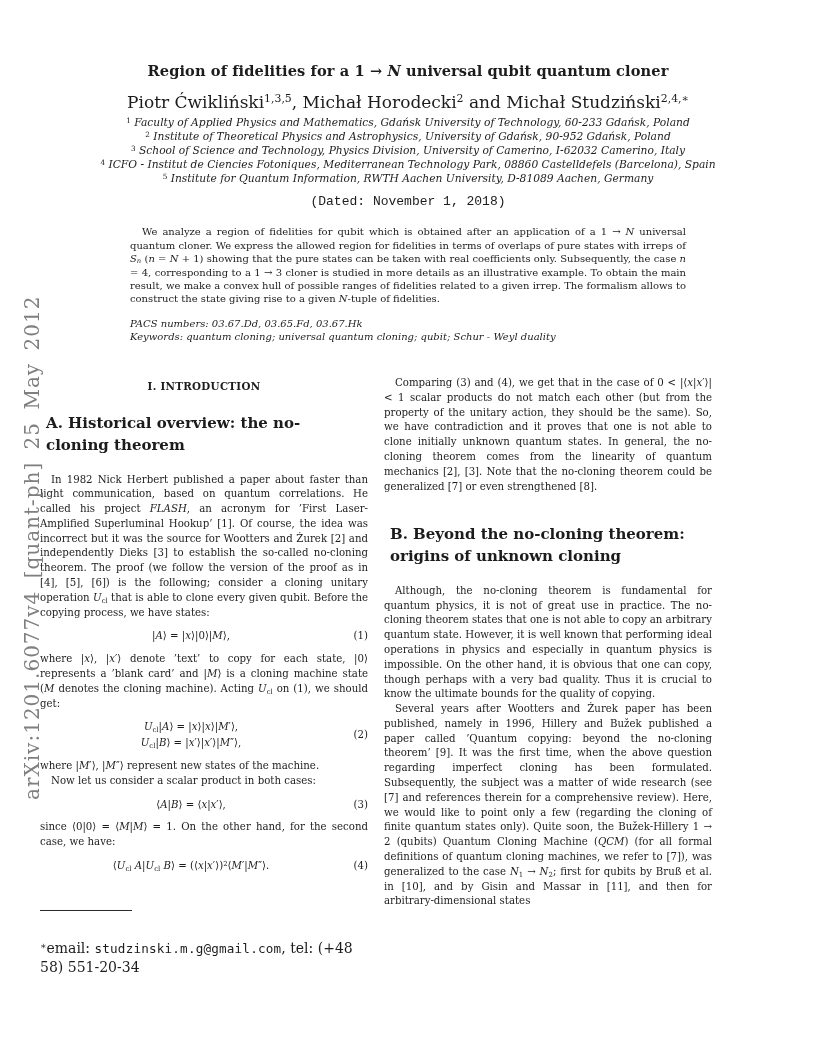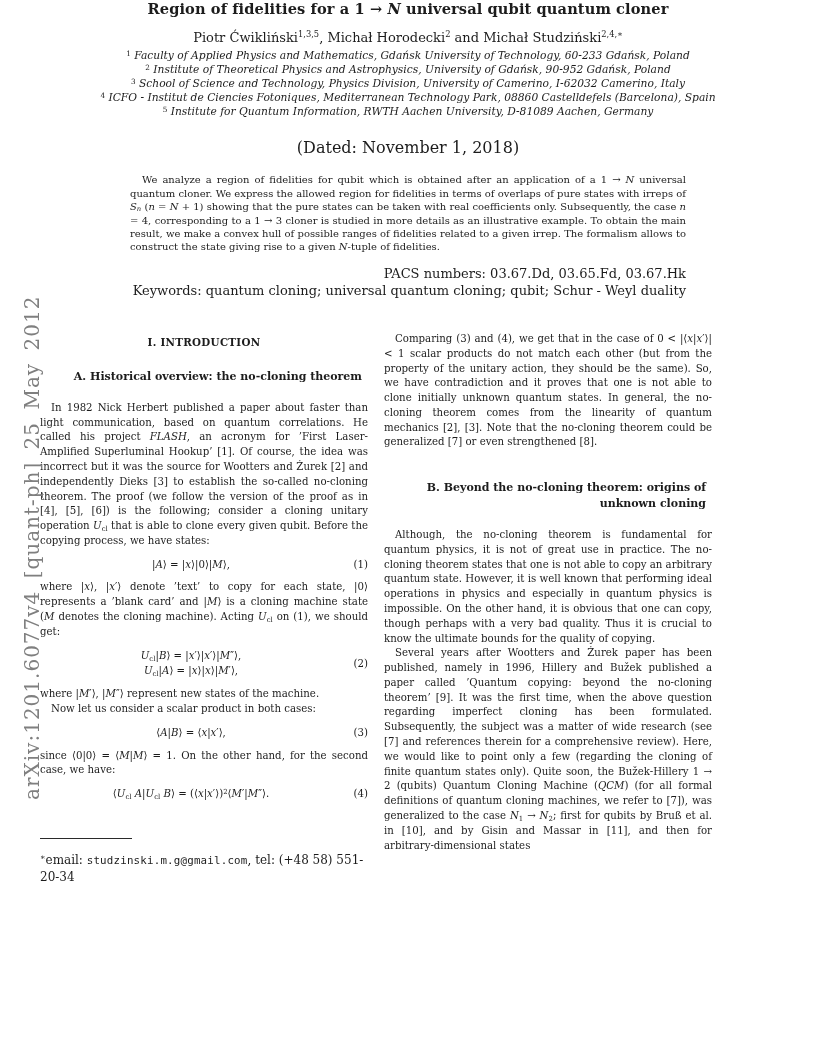--- a/index.html
+++ b/index.html
@@ -22,42 +22,43 @@
     top: 800px;
     transform: rotate(-90deg);
     transform-origin: 0 0;
     white-space: nowrap;
     font-size: 20px;
     letter-spacing: 1px;
     word-spacing: 5px;
     color: #7f7f7f;
   }
 
-  .page-header { text-align: center; }
+  .page-header { text-align: center; padding-top: 62px; }
   .paper-title { font-size: 14.6px; font-weight: bold; letter-spacing: 0.1px; }
-  .authors-line { margin-top: 13px; font-size: 13px; }
+  .authors-line { margin-top: 13px; font-size: 17px; }
   .auth-sup { font-size: 64%; vertical-align: 0.55em; line-height: 0; }
   .affiliations { margin-top: 4px; font-size: 10.7px; line-height: 1.3; font-style: italic; }
   .affiliation-line .aff-sup { font-style: normal; }
-  .dated-line { font-style: normal; font-size: 16px; margin-top: 19px; }
+  .dated-line { font-style: normal; font-size: 13px; margin-top: 8px; font-family: Liberation Mono, monospace; }
 
   .abstract-block {
     width: 556px;
     margin: 15px auto 0;
     font-size: 10px;
     line-height: 1.34;
     text-align: justify;
   }
   .abstract-block p { text-indent: 12px; }
   .meta-block {
     width: 556px;
     margin: 11px auto 0;
-    font-size: 13px;
+    font-size: 10px;
     line-height: 1.32;
-    text-align: right;
+    text-align: left;
+    font-style: italic;
   }
 
   .columns {
     display: flex;
     gap: 16px;
     padding: 0 40px;
     margin-top: 33px;
   }
   .col {
     width: 328px;
@@ -66,44 +67,44 @@
     text-align: justify;
   }
   .section-heading {
     text-align: center;
     font-weight: bold;
     font-size: 10.3px;
     margin: 3px 0 19px;
     letter-spacing: 0.3px;
   }
   .subsection-heading {
-    text-align: right;
+    text-align: left;
     font-weight: bold;
-    font-size: 11px;
+    font-size: 15px;
     margin: 0 0 16px;
     padding: 0 6px;
   }
   .subsection-heading.second { margin-top: 30px; }
   .p-indent { text-indent: 11px; }
   .p-noindent { text-indent: 0; }
 
   .eq-row {
     display: flex;
     align-items: center;
     margin: 8px 0;
   }
   .eq-body { flex: 1; text-align: center; }
   .eq-line { line-height: 1.55; }
   .eq-num { width: 26px; text-align: right; line-height: 1.55; }
 
   .footnote-area { margin-top: 36px; }
   .footnote-rule { width: 92px; border-top: 1px solid #2a2a2a; }
   .footnote-text {
-    margin-top: 13px;
-    font-size: 12px;
+    margin-top: 28px;
+    font-size: 14px;
     text-align: left;
     line-height: 1.35;
   }
 </style>
 </head>
 <body>
 
 <div class="arxiv-watermark">arXiv:1201.6077v4  [quant-ph]  25 May 2012</div>
 
 <div class="page-header">
@@ -144,22 +145,22 @@
       <div class="eq-body">
         <div class="eq-line">|<i>A</i>⟩ = |<i>x</i>⟩|0⟩|<i>M</i>⟩,</div>
       </div>
       <div class="eq-num">(1)</div>
     </div>
 
     <p class="p-noindent">where |<i>x</i>⟩, |<i>x</i>′⟩ denote ’text’ to copy for each state, |0⟩ represents a ’blank card’ and |<i>M</i>⟩ is a cloning machine state (<i>M</i> denotes the cloning machine).  Acting <i>U</i><sub>cl</sub> on (1), we should get:</p>
 
     <div class="eq-row">
       <div class="eq-body">
+        <div class="eq-line"><i>U</i><sub>cl</sub>|<i>A</i>⟩ = |<i>x</i>⟩|<i>x</i>⟩|<i>M</i>′⟩,</div>
         <div class="eq-line"><i>U</i><sub>cl</sub>|<i>B</i>⟩ = |<i>x</i>′⟩|<i>x</i>′⟩|<i>M</i>″⟩,</div>
-        <div class="eq-line"><i>U</i><sub>cl</sub>|<i>A</i>⟩ = |<i>x</i>⟩|<i>x</i>⟩|<i>M</i>′⟩,</div>
       </div>
       <div class="eq-num">(2)</div>
     </div>
 
     <p class="p-noindent">where |<i>M</i>′⟩, |<i>M</i>″⟩ represent new states of the machine.</p>
     <p class="p-indent">Now let us consider a scalar product in both cases:</p>
 
     <div class="eq-row">
       <div class="eq-body">
         <div class="eq-line">⟨<i>A</i>|<i>B</i>⟩ = ⟨<i>x</i>|<i>x</i>′⟩,</div>

